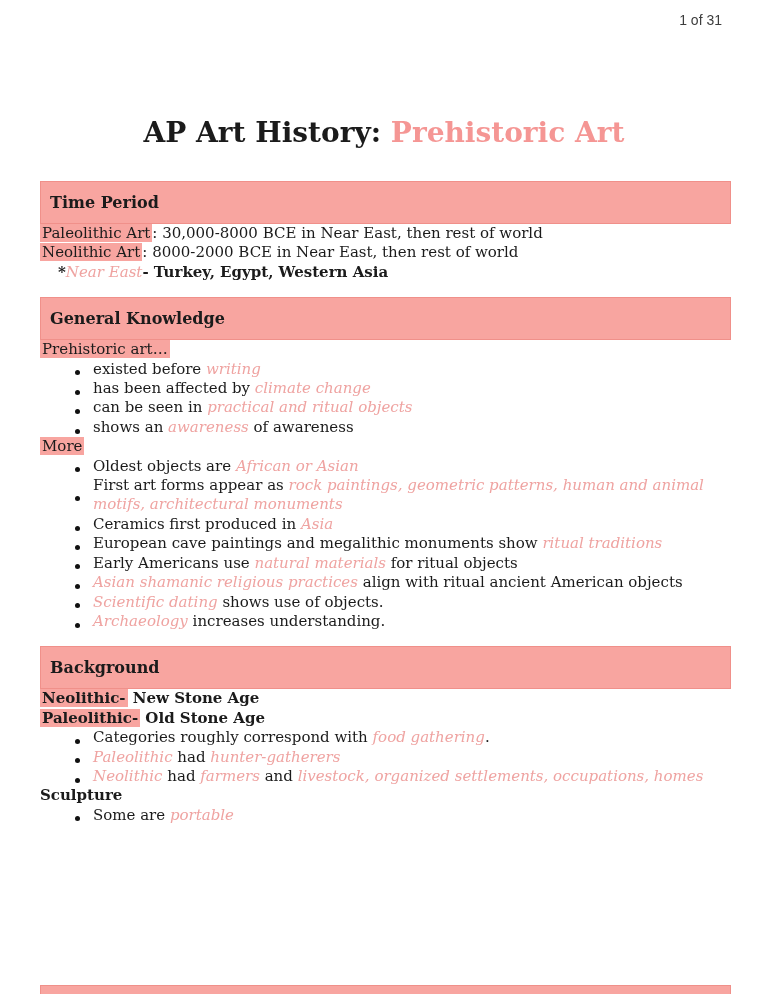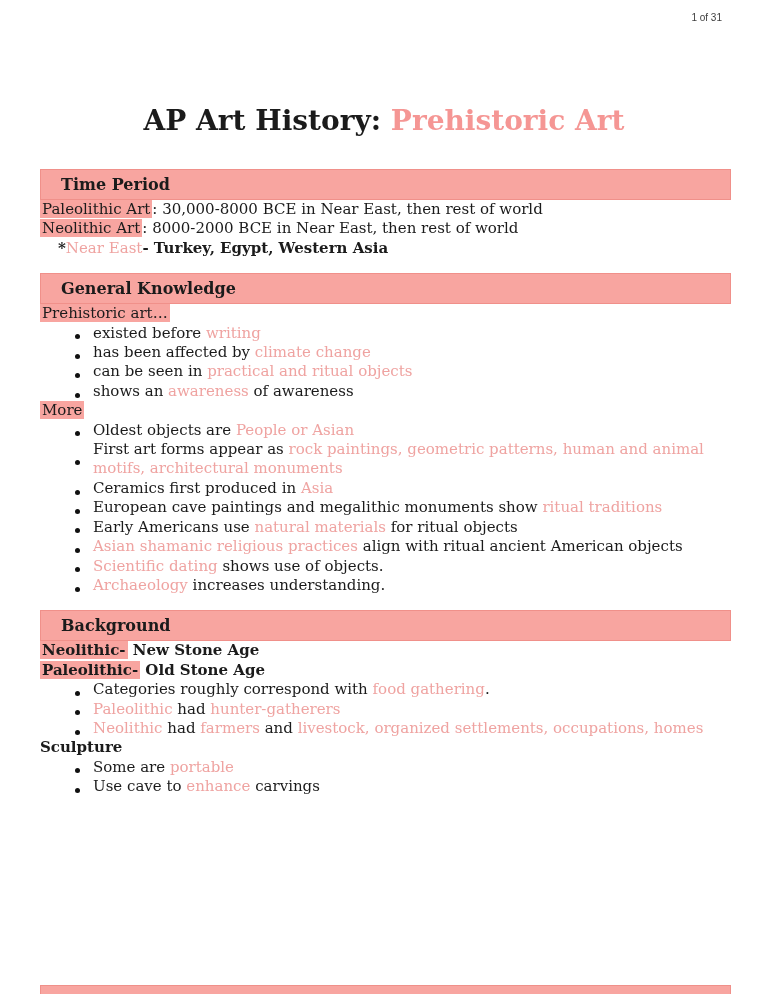--- a/index.html
+++ b/index.html
@@ -15,46 +15,46 @@
     width: 768px; height: 994px;
     background: #ffffff;
     font-family: "DejaVu Serif", serif;
     color: var(--ink);
     position: relative;
     overflow: hidden;
   }
   .page-number {
     position: absolute; top: 12px; right: 46px;
     font-family: "Liberation Sans", sans-serif;
-    font-size: 10px; color: #3d3d3d;
+    font-size: 14px; color: #3d3d3d;
   }
   .title {
-    margin: 4px; padding-top: 100px;
+    margin: 16px; padding-top: 100px;
     text-align: center;
     font-size: 28px; font-weight: bold;
     color: var(--ink);
   }
   .title .pink { color: var(--titlepink); }
   .content-wrap { padding: 0 37px 0 40px; }
   .section-bar {
     margin-top: 15px;
     background: var(--bar);
     border: 1px solid var(--barborder);
-    height: 31px;
+    height: 43px;
     display: flex; align-items: center;
-    padding-left: 20px;
+    padding-left: 9px;
     box-sizing: border-box;
   }
   .section:first-child .section-bar { margin-top: 32px; }
   .section-bar-label { font-weight: bold; font-size: 16px; }
   .section-content { font-size: 15px; line-height: 19.4px; }
   .line { min-height: 19.4px; }
   .line.indent { padding-left: 18px; }
   .hl { background: var(--hl); padding: 0 2px; }
-  .pk { color: var(--pink); }
+  .pk { color: var(--pink); font-style: italic; }
   .b { font-weight: bold; }
   .bullet { display: flex; align-items: center; }
   .dot {
     flex: 0 0 auto; width: 5px; height: 5px; border-radius: 50%;
     background: #111; margin: 7px 13px 0 35px;
   }
   .btext { flex: 1; }
   .numitem { display: flex; margin-top: 4px; }
   .num { flex: 0 0 26px; margin-left: 25px; font-weight: bold; }
   .ntext { max-width: 612px; font-weight: bold; }
@@ -101,21 +101,21 @@
           <span class="dot"></span>
           <span class="btext"><span>can be seen in </span><span class="pk">practical and ritual objects</span></span>
         </div>
         <div class="bullet">
           <span class="dot"></span>
           <span class="btext"><span>shows an </span><span class="pk">awareness</span><span> of awareness</span></span>
         </div>
         <div class="line"><span class="hl">More</span></div>
         <div class="bullet">
           <span class="dot"></span>
-          <span class="btext"><span>Oldest objects are </span><span class="pk">People or Asian</span></span>
+          <span class="btext"><span>Oldest objects are </span><span class="pk">African or Asian</span></span>
         </div>
         <div class="bullet">
           <span class="dot"></span>
           <span class="btext"><span>First art forms appear as </span><span class="pk">rock paintings, geometric patterns, human and animal motifs, architectural monuments</span></span>
         </div>
         <div class="bullet">
           <span class="dot"></span>
           <span class="btext"><span>Ceramics first produced in </span><span class="pk">Asia</span></span>
         </div>
         <div class="bullet">
@@ -157,21 +157,17 @@
         </div>
         <div class="bullet">
           <span class="dot"></span>
           <span class="btext"><span class="pk">Neolithic</span><span> had </span><span class="pk">farmers</span><span> and </span><span class="pk">livestock, organized settlements, occupations, homes</span></span>
         </div>
         <div class="line"><span class="b">Sculpture</span></div>
         <div class="bullet">
           <span class="dot"></span>
           <span class="btext"><span>Some are </span><span class="pk">portable</span></span>
         </div>
-        <div class="bullet">
-          <span class="dot"></span>
-          <span class="btext"><span>Use cave to </span><span class="pk">enhance</span><span> carvings</span></span>
-        </div>
       </div>
     </div>
   </div>
 
 <div class="bottom-bar"></div>
 
 </body></html>

